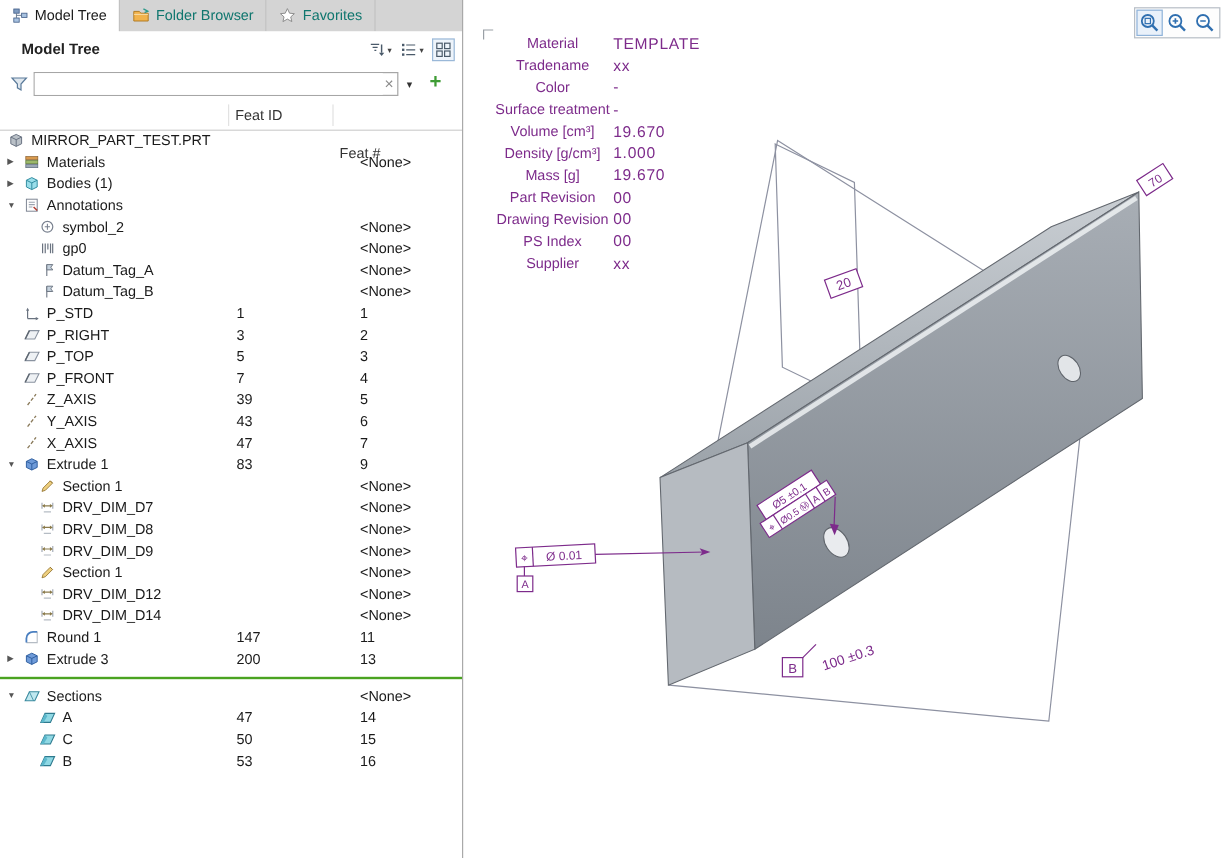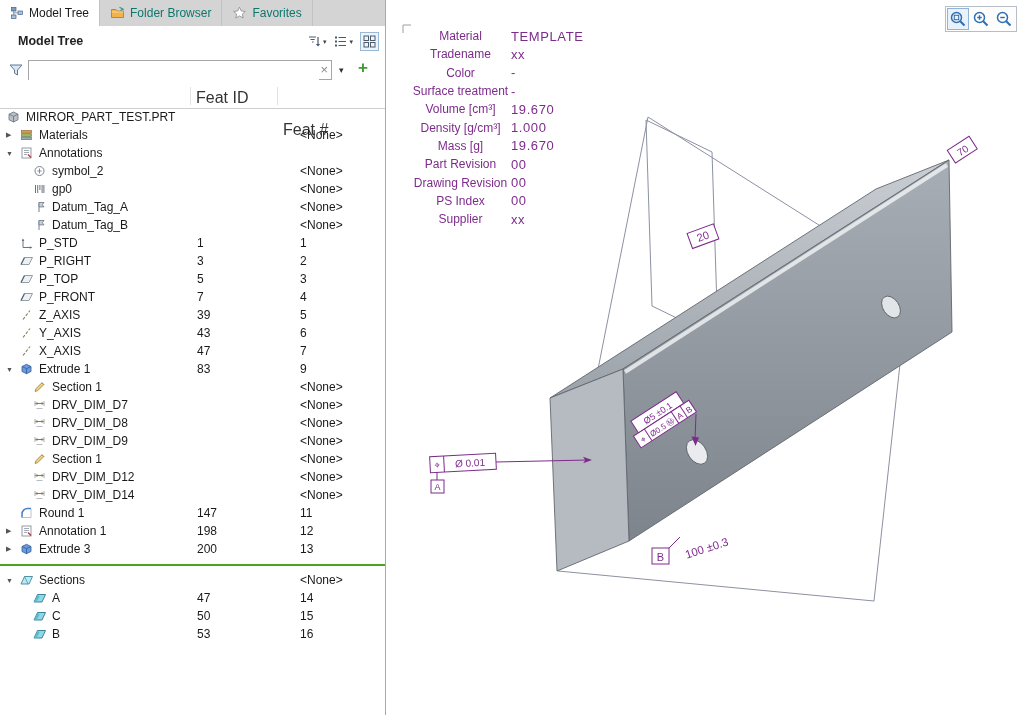--- a/index.html
+++ b/index.html
@@ -17,21 +17,21 @@
   .tool{display:inline-flex;align-items:center;gap:1px;cursor:pointer;}
   .tool .caret{font-size:7px;color:#444;}
   .tool.boxed{border:1px solid #9ab8d8;background:#eef4fb;padding:1px;}
   .filter-row{position:absolute;top:56px;left:0;right:0;height:28px;}
   .funnel{position:absolute;left:8px;top:6px;}
   .filter-input-wrap{position:absolute;left:28px;top:4px;width:304px;height:20px;border:1px solid #a6a6a6;background:#fff;box-sizing:border-box;}
   .filter-input-wrap input{border:none;outline:none;width:calc(100% - 20px);height:100%;font-size:12px;padding:0 4px;font-family:"Liberation Sans",sans-serif;}
   .filter-input-wrap .clear{position:absolute;right:3px;top:0;color:#8a8a8a;font-size:13px;line-height:18px;cursor:pointer;}
   .dd{position:absolute;left:339px;top:9px;font-size:9px;color:#333;cursor:pointer;}
   .plus{position:absolute;left:358px;top:2px;color:#3f9c35;font-size:17px;font-weight:bold;cursor:pointer;}
-  .col-headers{position:absolute;top:84px;left:0;right:0;height:24px;border-bottom:1px solid #cfcfcf;background:#fff;font-size:16px;color:#333;}
+  .col-headers{position:absolute;top:84px;left:0;right:0;height:24px;border-bottom:1px solid #cfcfcf;background:#fff;font-size:12px;color:#333;}
   .col-headers::before{content:"";position:absolute;left:190px;top:3px;bottom:3px;width:1px;background:#e2e2e2;}
   .col-headers::after{content:"";position:absolute;left:277px;top:3px;bottom:3px;width:1px;background:#e2e2e2;}
   .col{position:absolute;top:5px;cursor:pointer;}
   .feat-id-h{left:196px;}
   .feat-num-h{left:283px;margin-top:32px;}
   .tree{position:absolute;top:108px;left:0;right:0;bottom:0;overflow:hidden;font-size:12px;color:#1a1a1a;}
   .tree-row{position:relative;height:18px;display:flex;align-items:center;padding-left:6px;white-space:nowrap;cursor:default;}
   .ind{display:inline-block;height:1px;}
   .expander{display:inline-block;width:13px;flex:0 0 13px;font-size:7px;color:#555;}
   .tree-icon{display:inline-block;flex:0 0 16px;width:16px;height:14px;margin-right:4px;}
@@ -161,20 +161,33 @@
               <rect x="2" y="5.8" width="10" height="2.6" fill="#9cb86a" stroke="#5d7a38" stroke-width="0.6"></rect>
               <rect x="2" y="9.1" width="10" height="2.6" fill="#9aa7b5" stroke="#5c6b7c" stroke-width="0.6"></rect>
             </svg>
           </span>
           <span class="tree-label">Materials</span>
           <span class="feat-id"></span>
           <span class="feat-num">&lt;None&gt;</span>
         </div>
         <div class="tree-row">
           <span class="ind" style="width: 0px;"></span>
+          <span class="expander">▶</span>
+          <span class="tree-icon">
+            <svg width="15" height="14" viewBox="0 0 14 14">
+              <path d="M2.5 4.2 7 2l4.5 2.2v5.6L7 12 2.5 9.8z" fill="#9adeea" stroke="#2e8a9e" stroke-width="0.8"></path>
+              <path d="M2.5 4.2 7 6.4l4.5-2.2M7 6.4V12" fill="none" stroke="#2e8a9e" stroke-width="0.8"></path>
+            </svg>
+          </span>
+          <span class="tree-label">Bodies (1)</span>
+          <span class="feat-id"></span>
+          <span class="feat-num"></span>
+        </div>
+        <div class="tree-row">
+          <span class="ind" style="width: 0px;"></span>
           <span class="expander">▼</span>
           <span class="tree-icon">
             <svg width="15" height="14" viewBox="0 0 14 14">
               <rect x="2.5" y="2" width="9" height="10" fill="#fdfdfd" stroke="#7a8290" stroke-width="0.8"></rect>
               <path d="M4.5 4.5h5M4.5 6.5h5M4.5 8.5h3" stroke="#9aa2ae" stroke-width="0.9"></path>
               <path d="M8.5 8.5l3 3" stroke="#b0392e" stroke-width="1.2"></path>
             </svg>
           </span>
           <span class="tree-label">Annotations</span>
           <span class="feat-id"></span>
@@ -439,34 +452,20 @@
           <span class="expander"></span>
           <span class="tree-icon">
             <svg width="15" height="14" viewBox="0 0 14 14">
               <path d="M2.5 11.5H11.5V2.5" fill="none" stroke="#b5bcc4" stroke-width="0.9"></path>
               <path d="M2.5 11.5V8c0-3 2.5-5.5 5.5-5.5h3.5" fill="none" stroke="#4a7fc0" stroke-width="1.5"></path>
             </svg>
           </span>
           <span class="tree-label">Round 1</span>
           <span class="feat-id">147</span>
           <span class="feat-num">11</span>
-        </div>
-        <div class="tree-row">
-          <span class="ind" style="width: 0px;"></span>
-          <span class="expander">▶</span>
-          <span class="tree-icon">
-            <svg width="15" height="14" viewBox="0 0 14 14">
-              <rect x="2.5" y="2" width="9" height="10" fill="#fdfdfd" stroke="#7a8290" stroke-width="0.8"></rect>
-              <path d="M4.5 4.5h5M4.5 6.5h5M4.5 8.5h3" stroke="#9aa2ae" stroke-width="0.9"></path>
-              <path d="M8.5 8.5l3 3" stroke="#b0392e" stroke-width="1.2"></path>
-            </svg>
-          </span>
-          <span class="tree-label">Annotation 1</span>
-          <span class="feat-id">198</span>
-          <span class="feat-num">12</span>
         </div>
         <div class="tree-row">
           <span class="ind" style="width: 0px;"></span>
           <span class="expander">▶</span>
           <span class="tree-icon">
             <svg width="15" height="14" viewBox="0 0 14 14">
               <path d="M2.5 4.5 7 2.3l4.5 2.2v5L7 11.7l-4.5-2.2z" fill="#6f9bd9" stroke="#2d5d9e" stroke-width="0.8"></path>
               <path d="M2.5 4.5 7 6.7l4.5-2.2M7 6.7v5" fill="none" stroke="#2d5d9e" stroke-width="0.8"></path>
             </svg>
           </span>

